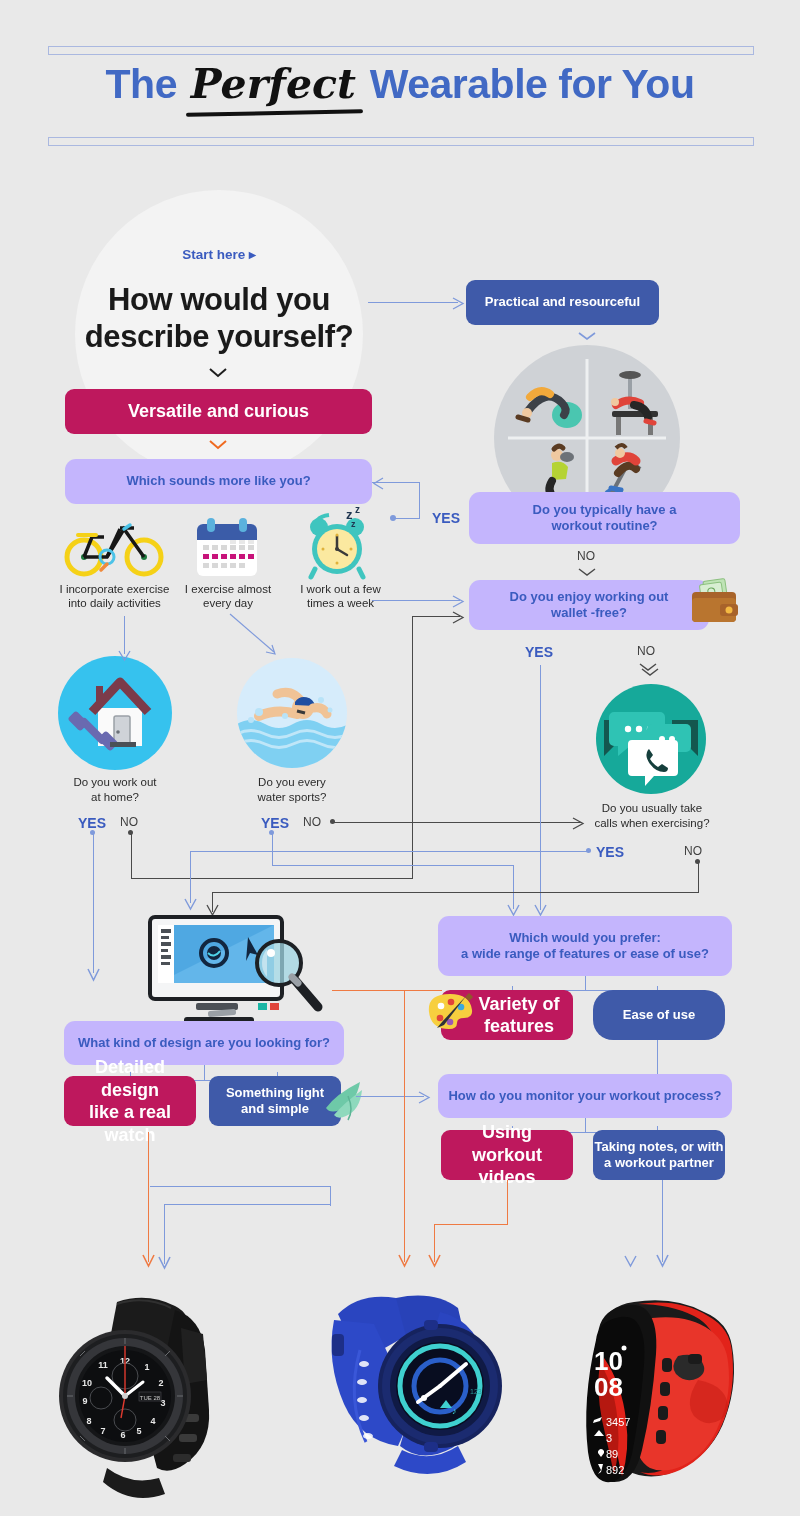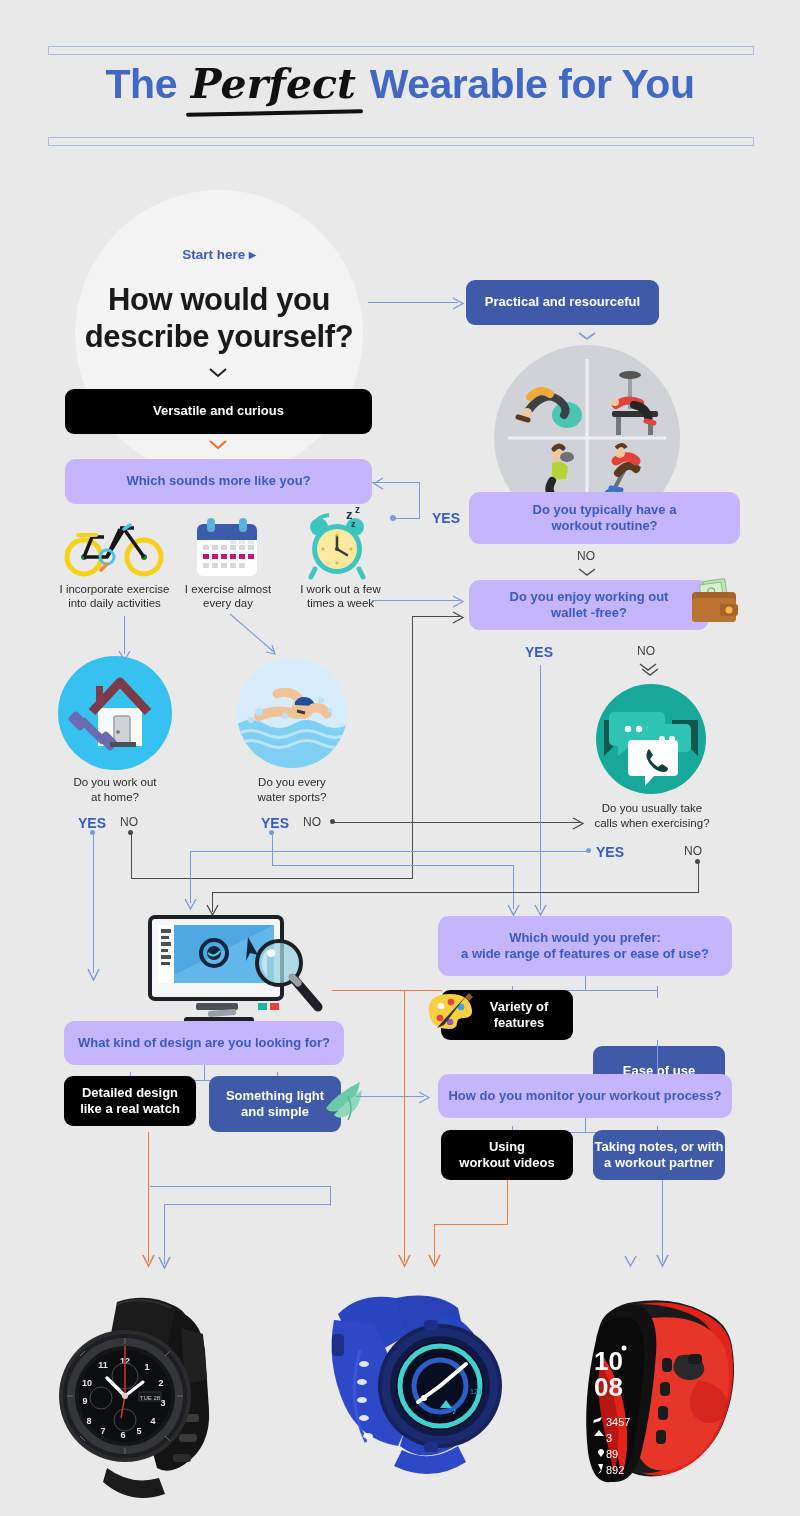--- a/index.html
+++ b/index.html
@@ -21,21 +21,21 @@
   .title .script{color:#111;font-style:italic;font-family:"DejaVu Serif",serif;
          font-weight:bold;letter-spacing:0px;position:relative;padding:0 3px;}
   .title .script:after{content:"";position:absolute;left:-2px;right:-4px;bottom:-7px;height:4px;
          background:#111;border-radius:3px;transform:rotate(-1.2deg);}
 
   
   .bigcircle{border-radius:50%;background:#f3f3f3;}
   .pill{border-radius:9px;display:flex;align-items:center;justify-content:center;text-align:center;
         line-height:1.25;box-sizing:border-box;}
   .pill.white{background:#c4b5fd;color:#3a5bbf;font-weight:bold;font-size:13px;border-radius:11px;}
-  .pill.orange{background:#000000;color:#fff;font-weight:bold;font-size:13px;}
+  .pill.orange{background:#be185d;color:#fff;font-weight:bold;font-size:18px;}
   .pill.blue{background:#3f5aa9;color:#fff;font-weight:bold;font-size:13px;}
   .startlabel{color:#3a5bbf;font-weight:bold;font-size:13.5px;text-align:center;}
   .bigq{color:#1a1a1a;font-weight:bold;font-size:31px;line-height:1.18;text-align:center;letter-spacing:-.4px;}
   .cap{color:#2b2b2b;font-size:11.5px;line-height:1.25;text-align:center;}
   .capq{color:#2b2b2b;font-size:11.5px;line-height:1.3;text-align:center;}
   .yes{color:#3a5bbf;font-weight:bold;font-size:14px;}
   .no{color:#404040;font-weight:normal;font-size:12px;}
 
   
   .chev{width:18px;height:10px;}
@@ -491,21 +491,21 @@
   </div>
   <div class="abs ln v c-blue" style="left:204px;top:1065px;height:15px;"></div>
   <div class="abs ln h c-blue" style="left:130px;top:1080px;width:148px;"></div>
   <div class="abs ln v c-blue" style="left:130px;top:1072px;height:10px;"></div>
   <div class="abs ln v c-blue" style="left:277px;top:1072px;height:10px;"></div>
 
   <div class="abs pill orange" style="left:64px;top:1076px;width:132px;height:50px;flex-direction:column;">
     <span>Detailed design</span>
     <span>like a real watch</span>
   </div>
-  <div class="abs pill blue" style="left:209px;top:1076px;width:132px;height:56px;flex-direction:column;">
+  <div class="abs pill blue" style="left:209px;top:1076px;width:132px;height:50px;flex-direction:column;">
     <span>Something light</span>
     <span>and simple</span>
   </div>
   <div class="abs" style="left:320px;top:1078px;width:46px;height:46px;">
     <svg width="46" height="46" viewBox="0 0 46 46">
       <path d="M40 4 q-4 22 -20 28 q-10 4 -14 -2 q10 -14 34 -26 z" fill="#6ec9a8"></path>
       <path d="M42 12 q-2 20 -16 26 q-8 4 -12 -1 q10 -12 28 -25 z" fill="#8ed9bd"></path>
       <path d="M28 18 q6 14 0 24" stroke="#5cb495" stroke-width="1.5" fill="none"></path>
     </svg>
   </div>
@@ -528,21 +528,21 @@
       <path d="M22 2 q20 0 22 16 q1 8 -8 8 q-7 0 -7 5 q0 6 -8 6 q-18 0 -20 -17 q-2 -18 21 -18 z" fill="#f7cf3f"></path>
       <circle cx="13" cy="14" r="3.3" fill="#ffffff"></circle>
       <circle cx="23" cy="10" r="3.3" fill="#e0443a"></circle>
       <circle cx="33" cy="15" r="3.3" fill="#3aa8e0"></circle>
       <circle cx="12" cy="26" r="3.3" fill="#e0443a"></circle>
       <circle cx="22" cy="30" r="3.3" fill="#9b59b6"></circle>
       <path d="M38 4 L14 30 l-5 6 l7 -3 z" fill="#2e3338"></path>
       <path d="M37 5 L41 1 l4 4 l-4 4 z" fill="#8d5a2b"></path>
     </svg>
   </div>
-  <div class="abs pill blue" style="left:593px;top:1046px;width:132px;height:50px;">
+  <div class="abs pill blue" style="left:593px;top:990px;width:132px;height:50px;border-radius:20px;">
     <span>Ease of use</span>
   </div>
 
   <div class="abs pill white" style="left:438px;top:1074px;width:294px;height:44px;">
     <span>How do you monitor your workout process?</span>
   </div>
   <div class="abs ln v c-blue" style="left:657px;top:1040px;height:34px;"></div>
   <div class="abs ln v c-blue" style="left:585px;top:1118px;height:14px;"></div>
   <div class="abs ln h c-blue" style="left:512px;top:1132px;width:146px;"></div>
   <div class="abs ln v c-blue" style="left:512px;top:1126px;height:12px;"></div>

